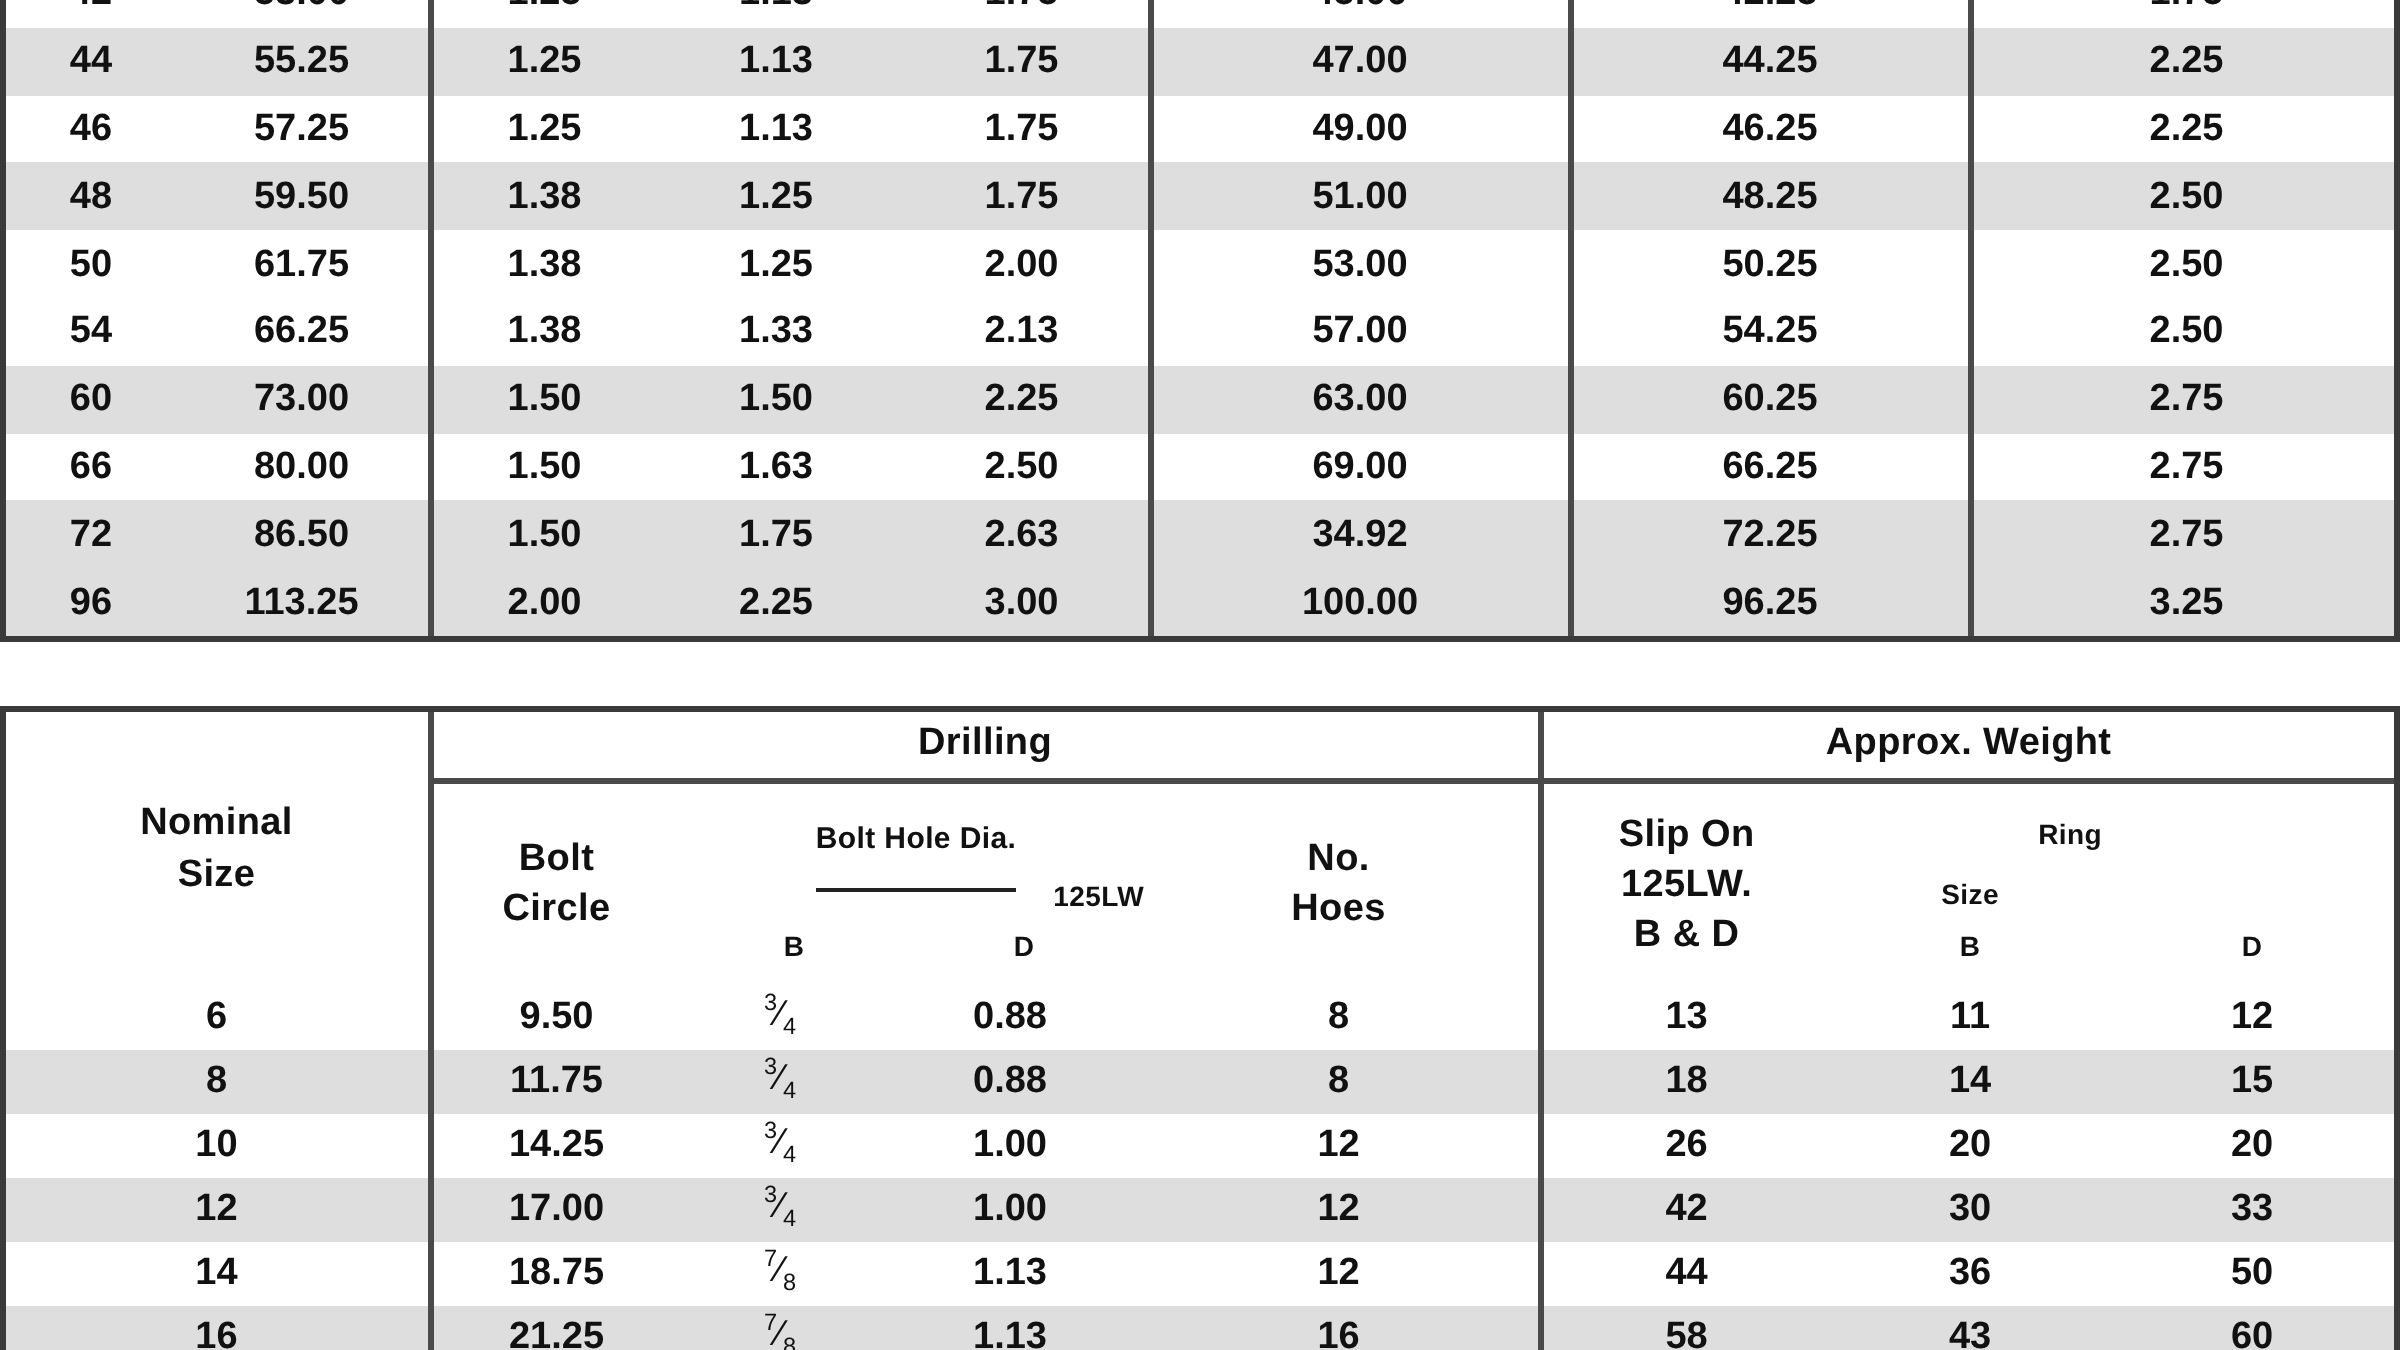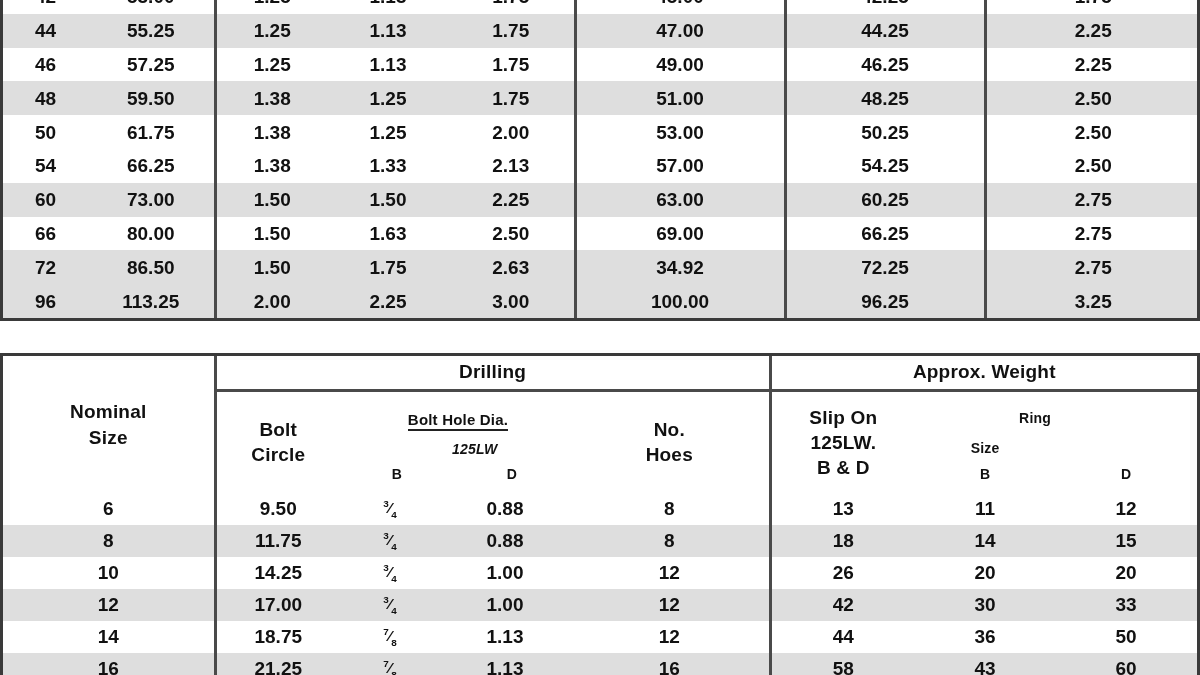--- a/index.html
+++ b/index.html
@@ -109,31 +109,31 @@
   .datarow   { height: 32px; }
 
   .stack {
     display: block;
     line-height: 1.32;
   }
 
   .bolt-hole-title {
     display: inline-block;
     border-bottom: 2px solid #222;
-    padding-bottom: 1px;
+    padding-bottom: 16px;
     font-size: 15px;
     font-weight: bold;
   }
 
   .mini { font-size: 14px; font-weight: bold; }
 
   .frac {
     display: inline-block;
-    font-size: 16px;
-    font-weight: bold;
+    font-size: 19px;
+    font-weight: normal;
     line-height: 1;
     position: relative;
     top: -1px;
   }
   .frac sup { font-size: 0.62em; vertical-align: super; }
   .frac sub { font-size: 0.62em; vertical-align: sub; }
   .frac .slash { font-size: 0.95em; }
 </style>
 </head>
 <body>
@@ -284,21 +284,21 @@
         <tr class="hdrow-mid">
           <td class="hdr-cell grpline-l">
             <span class="stack">Bolt</span>
             <span class="stack">Circle</span>
           </td>
 
           <td colspan="2" class="hdr-cell" style="position:relative;">
             <div style="position:absolute; left:0; right:-6px; top:16px; text-align:center;">
               <span class="bolt-hole-title">Bolt Hole Dia.</span>
             </div>
-            <div style="position:absolute; right:-2px; top:45px; width:120px; text-align:left;font-style:italic;">
+            <div style="position:absolute; right:-2px; top:45px; width:120px; text-align:right;">
               <span class="mini">125LW</span>
             </div>
             <div style="position:absolute; left:14px; top:70px; width:86px; text-align:center;">
               <span class="mini">B</span>
             </div>
             <div style="position:absolute; right:-2px; top:70px; width:120px; text-align:center;">
               <span class="mini">D</span>
             </div>
           </td>
 

